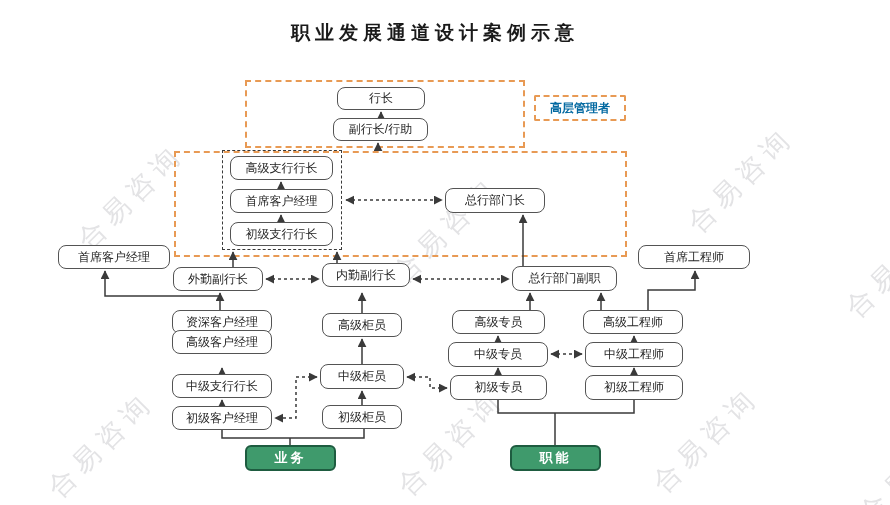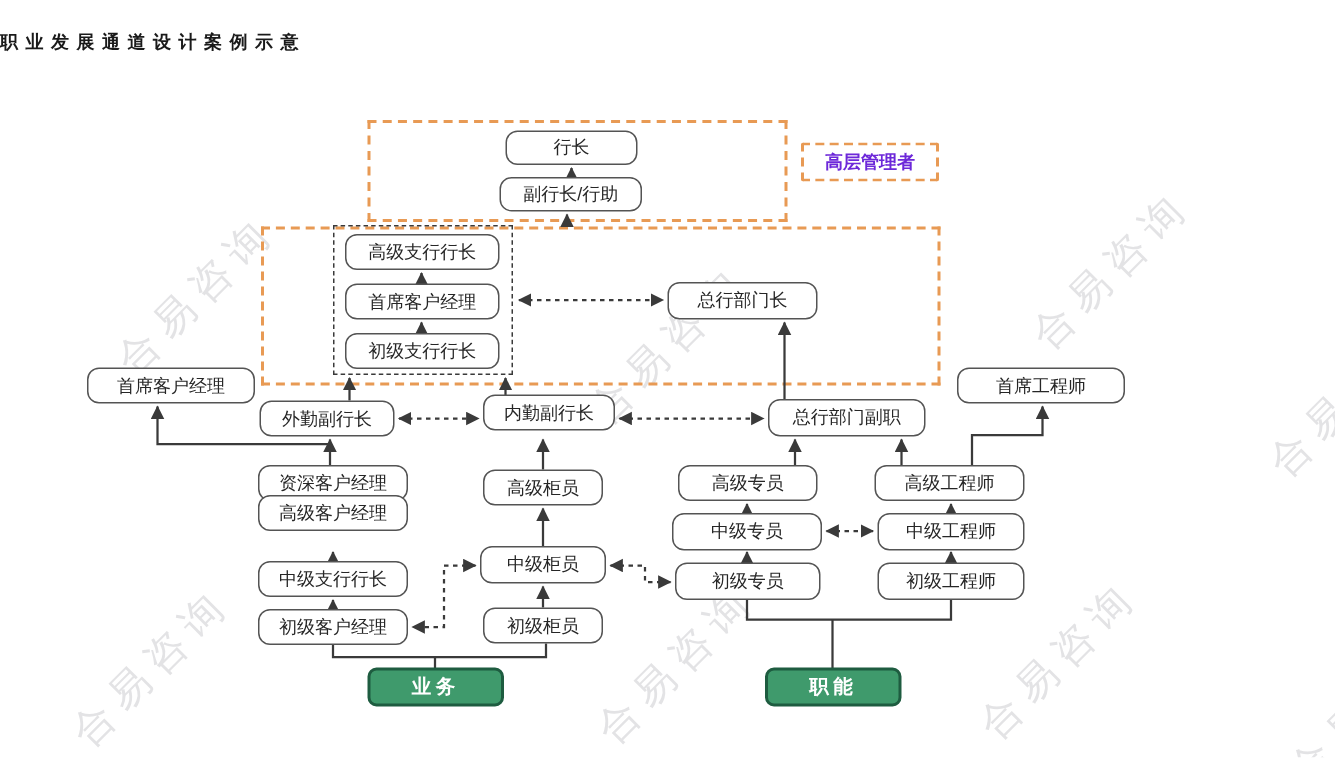--- a/index.html
+++ b/index.html
@@ -1,36 +1,36 @@
 <!DOCTYPE html>
 <html><head>
 <meta charset="utf-8">
 <style>
   html,body{margin:0;padding:0;background:#fff;}
   #canvas{
     position:relative;width:890px;height:505px;background:#ffffff;overflow:hidden;
     font-family:"Liberation Sans",sans-serif;
   }
   #title{
-    position:absolute;left:0;top:20px;width:870px;text-align:left;
-    font-family:"Liberation Serif",serif;font-weight:bold;font-size:12px;
+    position:absolute;left:0;top:20px;width:870px;text-align:center;
+    font-family:"Liberation Serif",serif;font-weight:bold;font-size:19px;
     letter-spacing:5px;color:#1a1a1a;z-index:4;
   }
   .node{
     position:absolute;background:#fff;border:1.5px solid #545454;border-radius:8px;
     display:flex;align-items:center;justify-content:center;
     font-size:12px;color:#262626;z-index:3;box-sizing:border-box;white-space:nowrap;
   }
   .node.green{
     background:#3f9a6c;border:2px solid #1e5c40;color:#fff;font-weight:bold;
     border-radius:6px;font-size:13px;letter-spacing:3px;
   }
   .node.dashed-label{
     border:2px dashed #e89a54;border-radius:2px;background:transparent;
-    font-weight:600;color:#6d28d9;
+    font-weight:600;color:#0369a1;
   }
   .orange-rect{position:absolute;border:2px dashed #e89a54;z-index:1;box-sizing:border-box;}
   .black-rect{position:absolute;border:1.5px dashed #3a3a3a;z-index:1;box-sizing:border-box;}
   #wires{position:absolute;left:0;top:0;z-index:2;}
   .watermark{
     position:absolute;color:rgba(185,185,190,0.40);font-size:27px;letter-spacing:7px;
     transform:rotate(-45deg);transform-origin:0 0;z-index:0;white-space:nowrap;
     font-family:"Liberation Sans",sans-serif;
   }
 </style>

